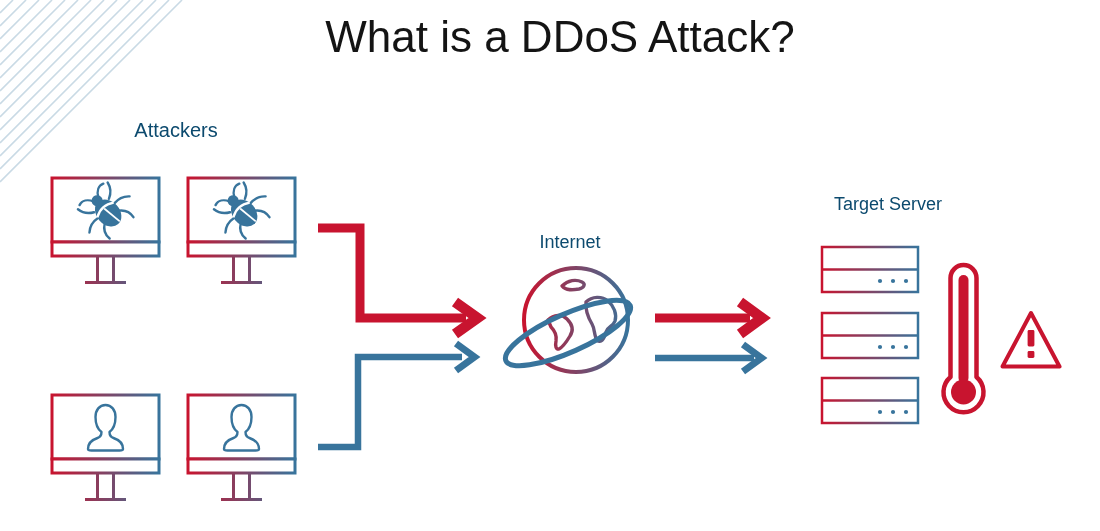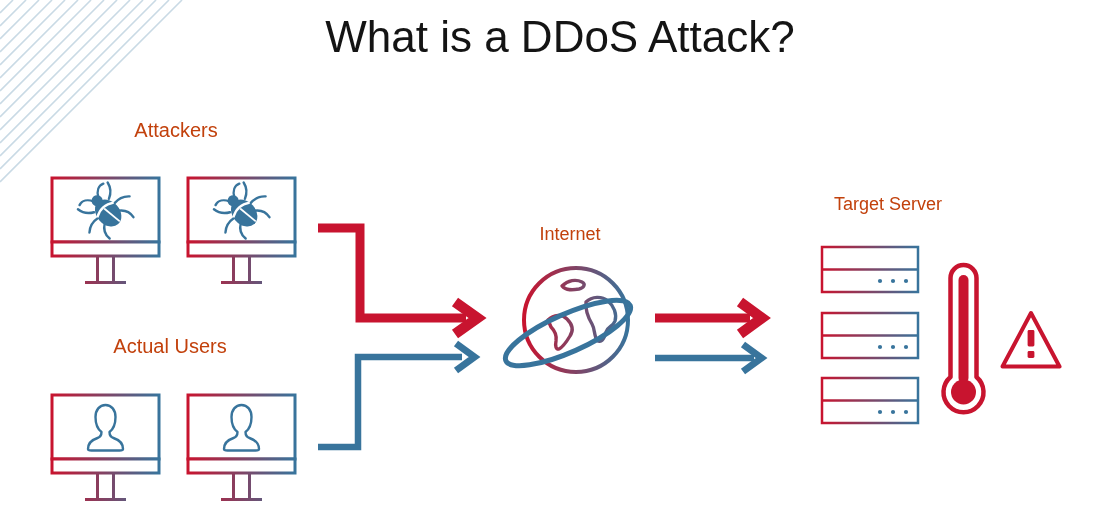--- a/index.html
+++ b/index.html
@@ -13,21 +13,21 @@
     position:relative;
     width:1100px;height:531px;
     background:#ffffff;
     overflow:hidden;
     font-family:"Liberation Sans", sans-serif;
   }
   .stage svg.canvas{position:absolute;left:0;top:0;}
   .lbl{
     position:absolute;
     transform:translateX(-50%);
-    color:#c2410c;
+    color:#0c4a6e;
     white-space:nowrap;
     font-family:"Liberation Sans", sans-serif;
   }
   .title{
     left:560px;top:12px;
     font-size:44px;
     letter-spacing:0px;
     color:var(--title-text,#141414);
   }
   .group-label{font-size:20px;}
@@ -176,17 +176,16 @@
 
     <g>
       <path d="M 1031 313 L 1059.5 366.5 L 1002.5 366.5 Z" fill="none" style="stroke:var(--attack-red,#c8142f)" stroke-width="4" stroke-linejoin="round"></path>
       <rect x="1027.6" y="330" width="6.8" height="16.5" rx="1.4" style="fill:var(--attack-red,#c8142f)"></rect>
       <rect x="1027.6" y="351" width="6.8" height="7" rx="1.4" style="fill:var(--attack-red,#c8142f)"></rect>
     </g>
   </svg>
 
   <div class="lbl title">What is a DDoS Attack?</div>
   <div class="lbl group-label" style="left:176px;top:119px;">Attackers</div>
-  <div class="lbl group-label" style="left:170px;top:335px;">Actual Users</div>
-  <div class="lbl node-label" style="left:570px;top:224px;">Internet</div>
+  <div class="lbl node-label" style="left:570px;top:232px;">Internet</div>
   <div class="lbl node-label" style="left:872px;top:194px;margin-left:16px;">Target Server</div>
 
 </div>
 
 </body></html>

